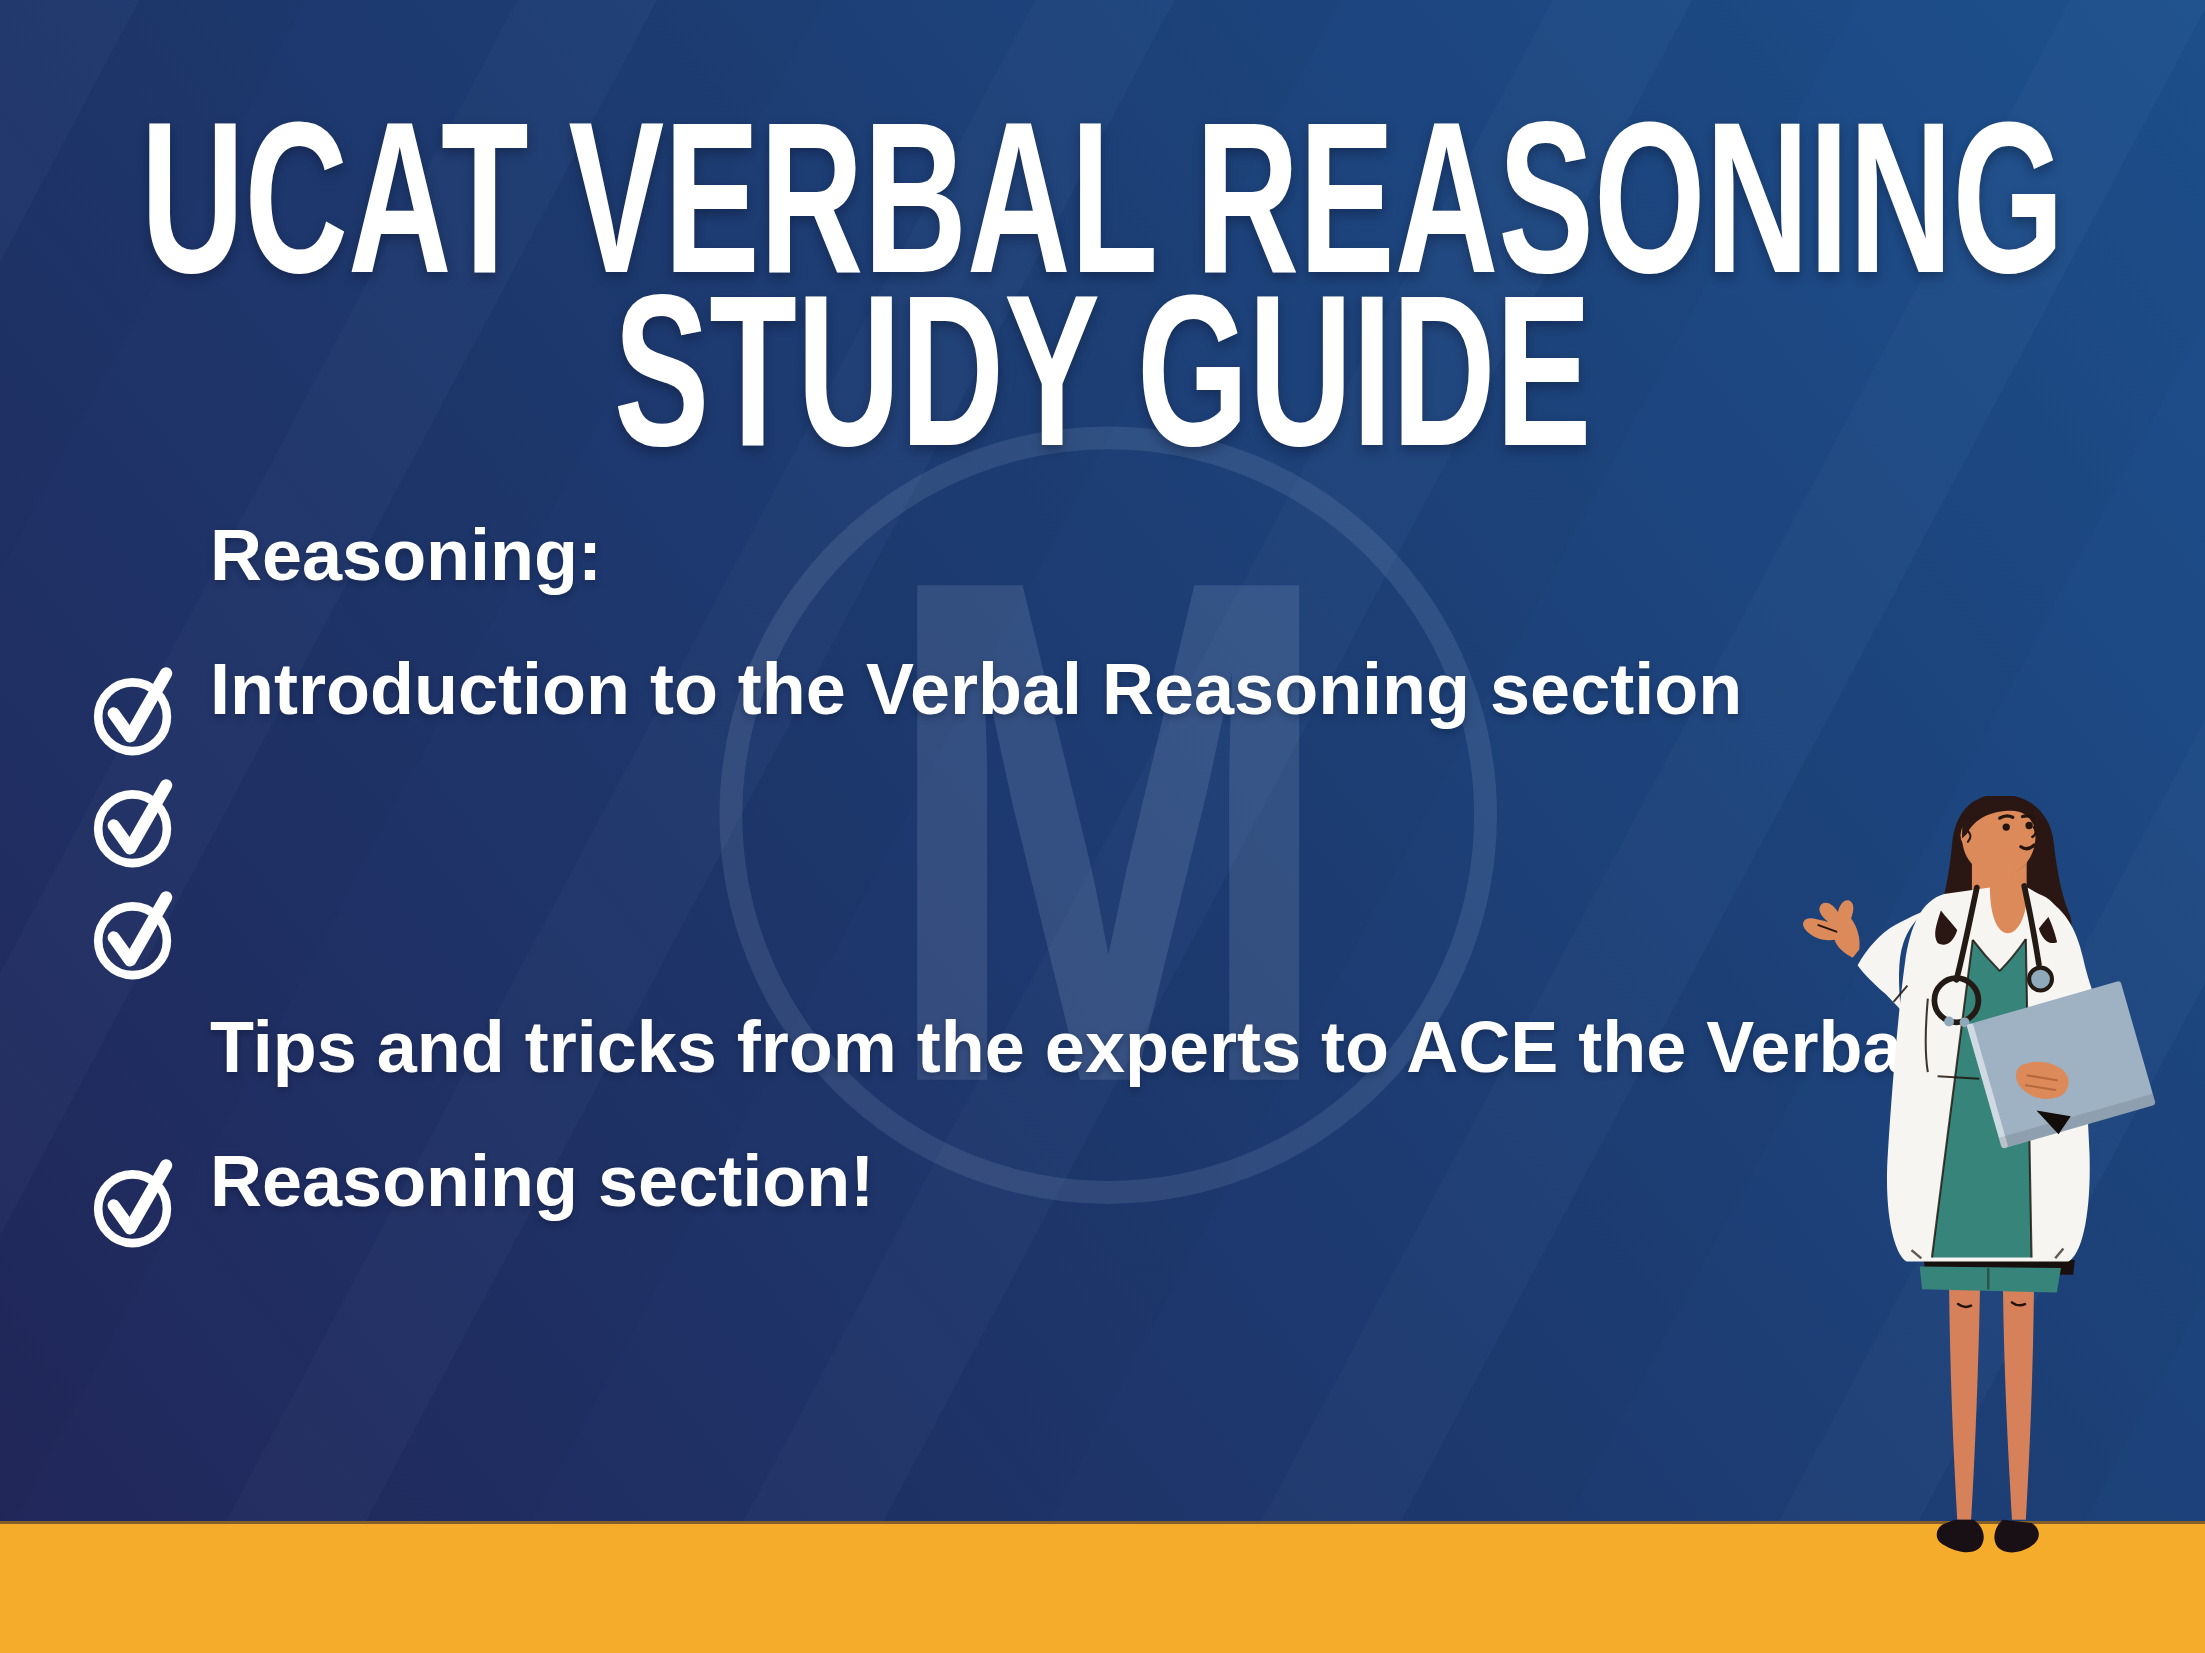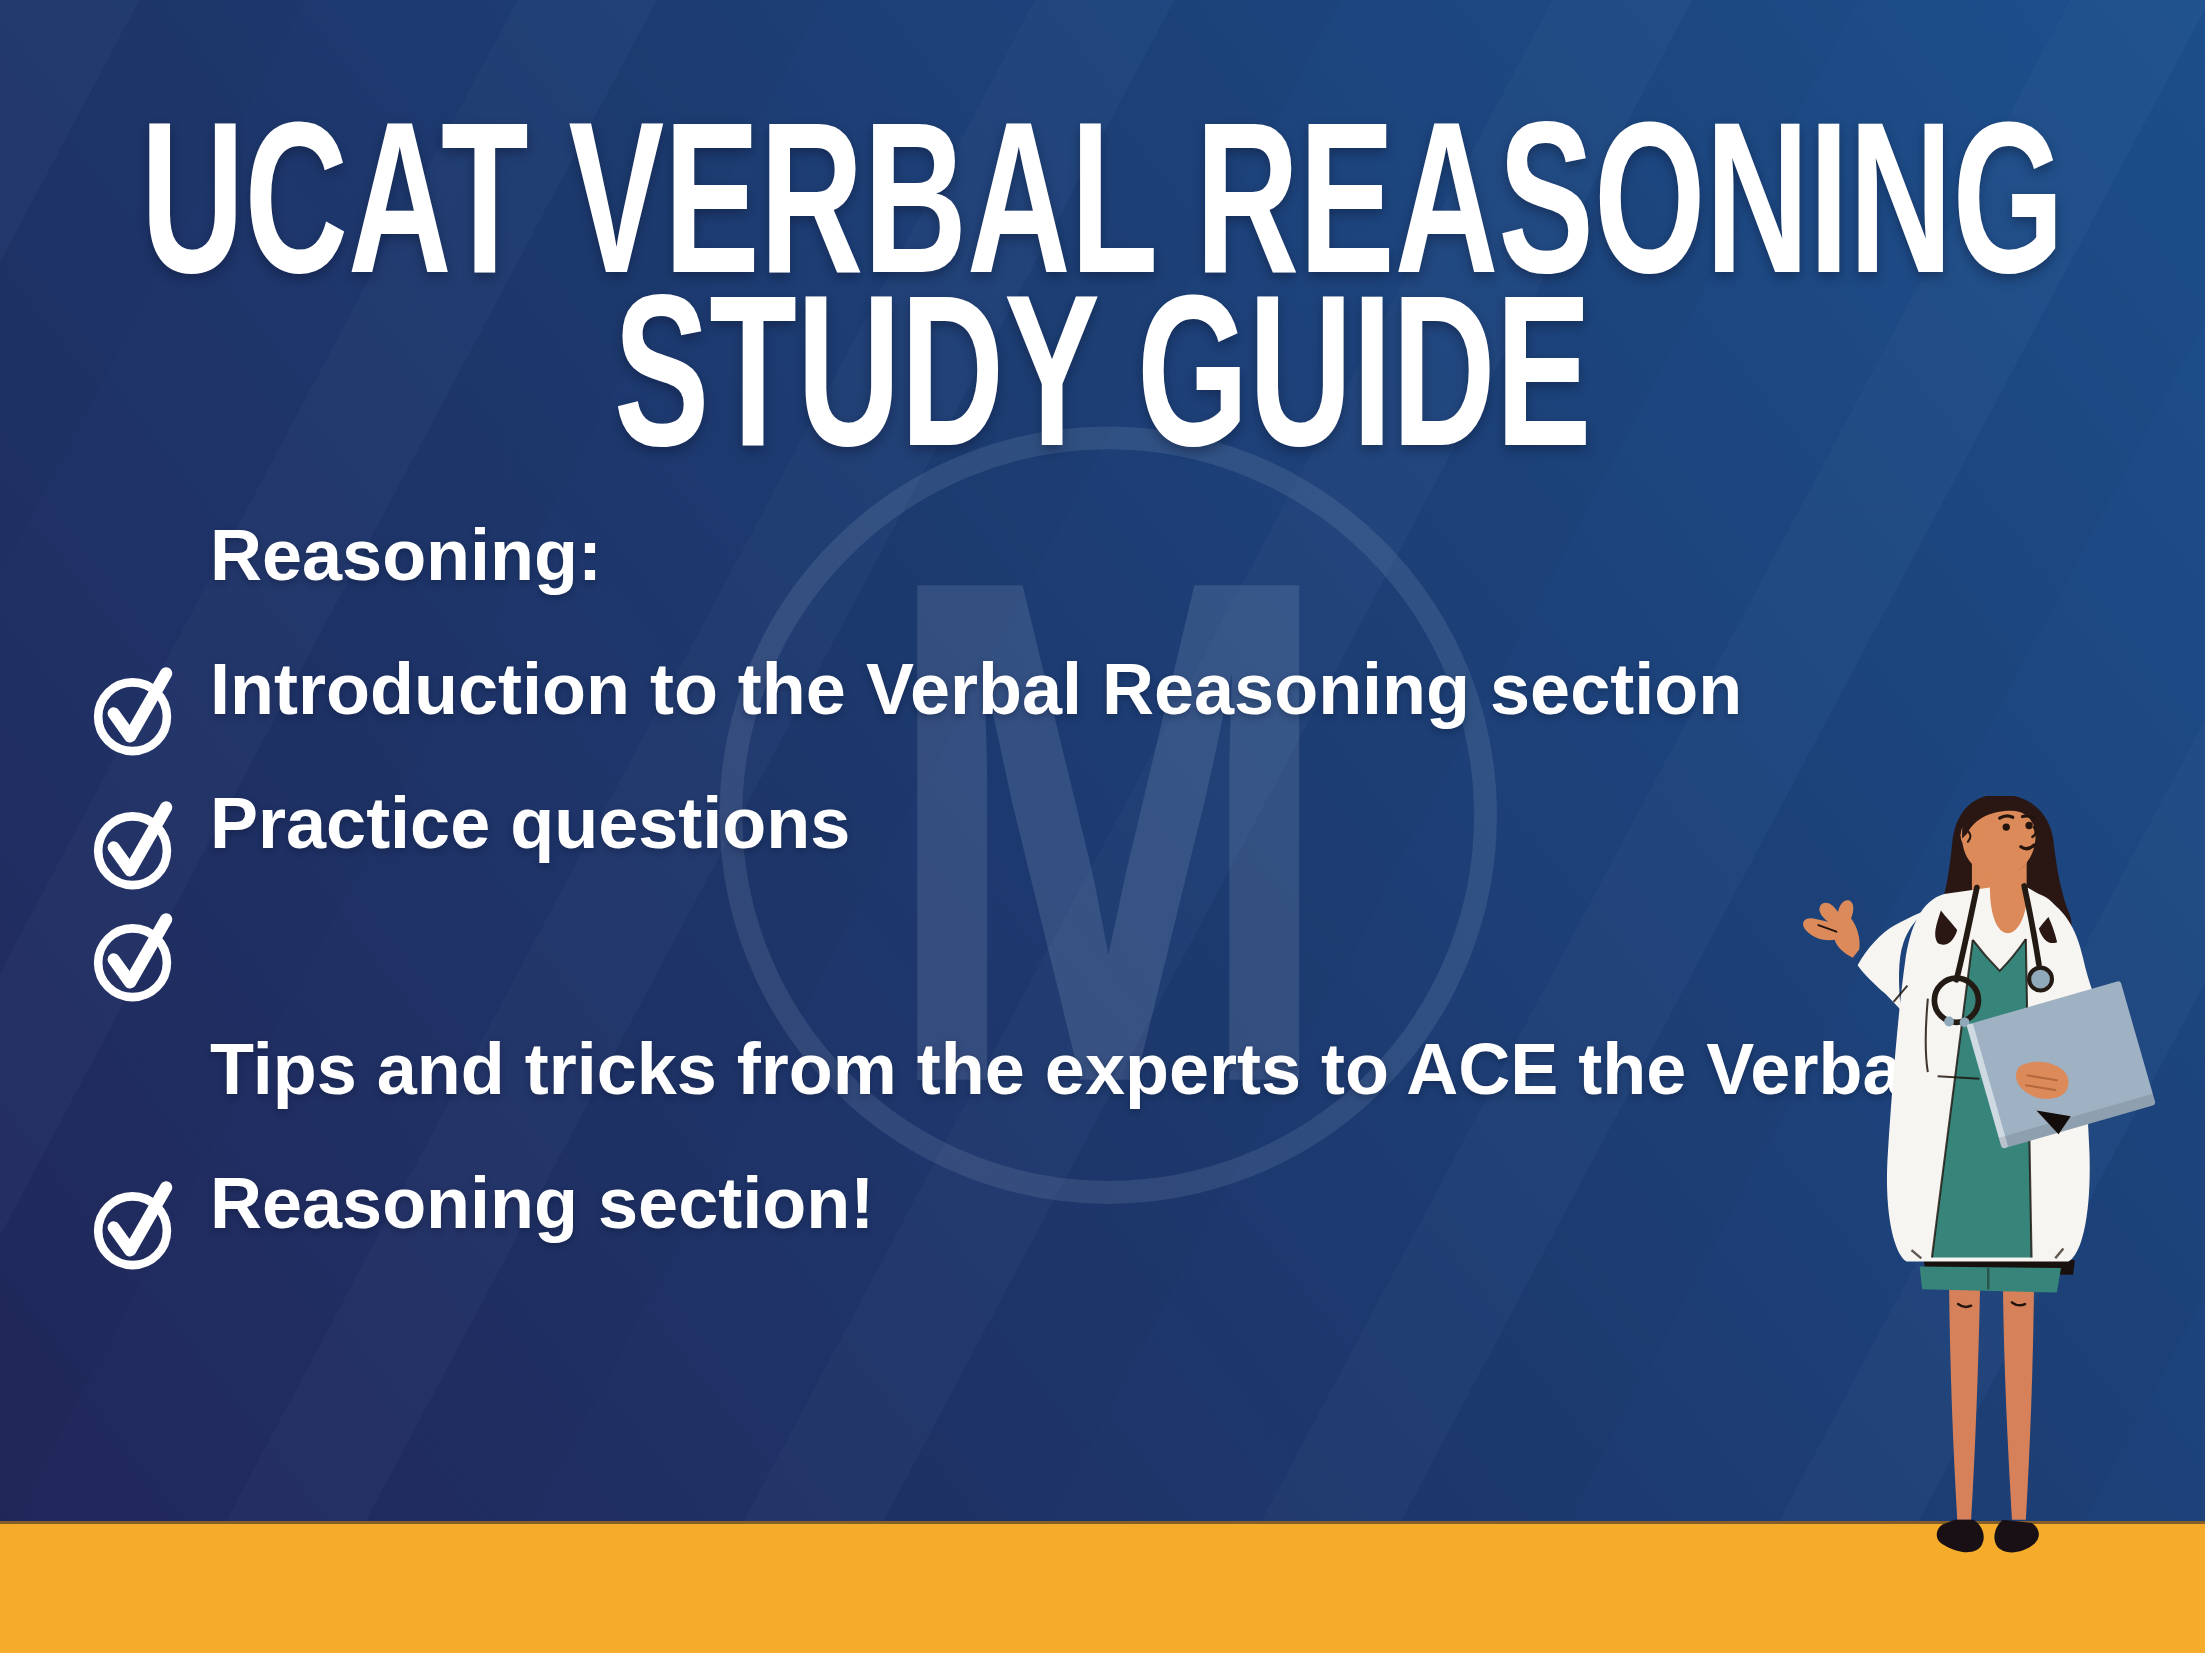--- a/index.html
+++ b/index.html
@@ -104,21 +104,20 @@
           <circle cx="52" cy="62" r="42" fill="none" stroke="#ffffff" stroke-width="10.5"></circle>
           <path d="M29 58 L49 86 L93 9" fill="none" stroke="#ffffff" stroke-width="15" stroke-linecap="round" stroke-linejoin="round"></path>
         </svg>
         <span class="btxt">Introduction to the Verbal Reasoning section</span>
       </li>
       <li>
         <svg class="check" viewBox="0 0 110 110">
           <circle cx="52" cy="62" r="42" fill="none" stroke="#ffffff" stroke-width="10.5"></circle>
           <path d="M29 58 L49 86 L93 9" fill="none" stroke="#ffffff" stroke-width="15" stroke-linecap="round" stroke-linejoin="round"></path>
         </svg>
-        <span class="btxt">Practice questions</span>
       </li>
       <li>
         <svg class="check" viewBox="0 0 110 110">
           <circle cx="52" cy="62" r="42" fill="none" stroke="#ffffff" stroke-width="10.5"></circle>
           <path d="M29 58 L49 86 L93 9" fill="none" stroke="#ffffff" stroke-width="15" stroke-linecap="round" stroke-linejoin="round"></path>
         </svg>
       </li>
       <li>
         <svg class="check" viewBox="0 0 110 110">
           <circle cx="52" cy="62" r="42" fill="none" stroke="#ffffff" stroke-width="10.5"></circle>

